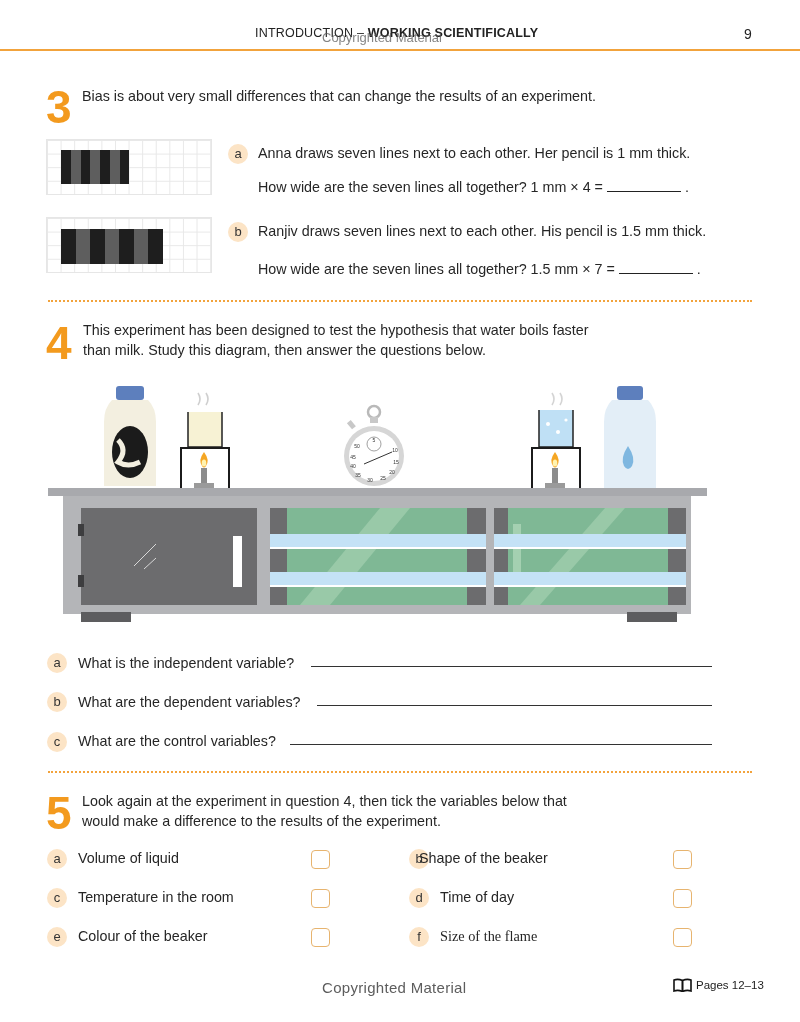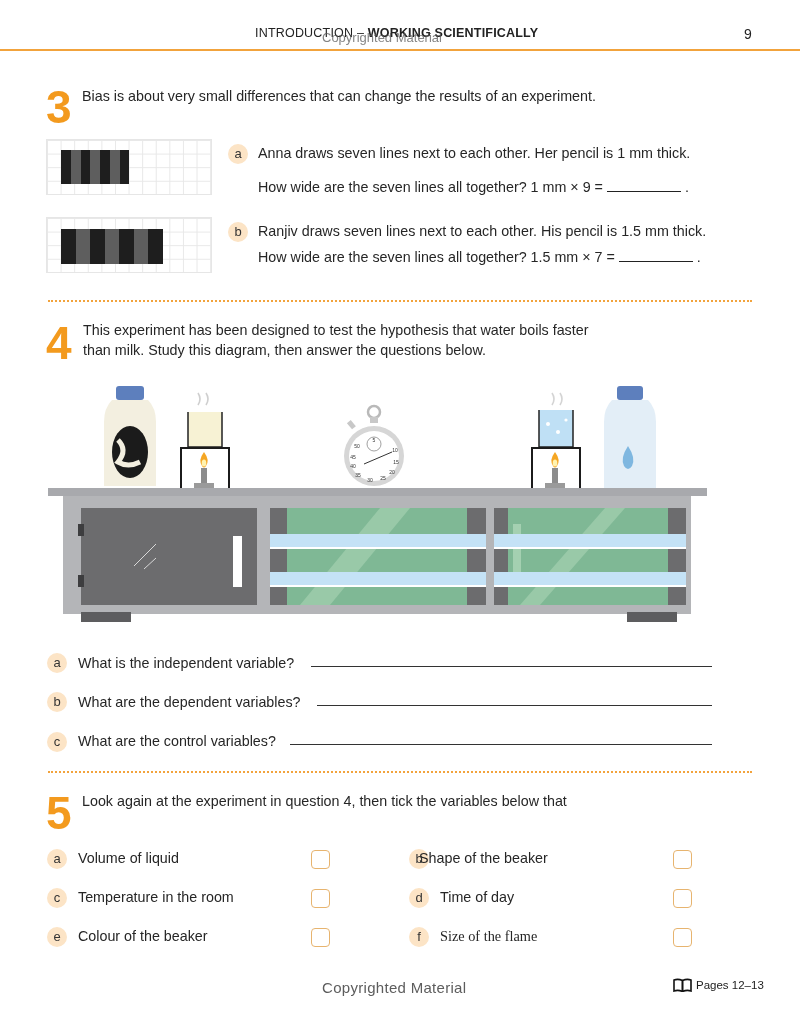--- a/index.html
+++ b/index.html
@@ -64,28 +64,28 @@
     <div class="stripe" style="left:44px;width:14px;background:#5e5e5e;"></div>
     <div class="stripe" style="left:58px;width:15px;background:#1e1e1e;"></div>
     <div class="stripe" style="left:73px;width:14px;background:#5e5e5e;"></div>
     <div class="stripe" style="left:87px;width:15px;background:#1e1e1e;"></div>
   </div>
 </div>
 
 <div class="abs badge" style="left:228px;top:144px;">a</div>
 <div class="abs line-text" style="left:258px;top:145px;">Anna draws seven lines next to each other. Her pencil is 1 mm thick.</div>
 <div class="abs line-text" style="left:258px;top:177px;">
-  <span>How wide are the seven lines all together? 1 mm × 9 =</span>
+  <span>How wide are the seven lines all together? 1 mm × 4 =</span>
   <span class="blank" style="width:74px;"></span>
   <span>.</span>
 </div>
 
 <div class="abs badge" style="left:228px;top:222px;">b</div>
 <div class="abs line-text" style="left:258px;top:223px;">Ranjiv draws seven lines next to each other. His pencil is 1.5 mm thick.</div>
-<div class="abs line-text" style="left:258px;top:247px;">
+<div class="abs line-text" style="left:258px;top:259px;">
   <span>How wide are the seven lines all together? 1.5 mm × 7 =</span>
   <span class="blank" style="width:74px;"></span>
   <span>.</span>
 </div>
 
 <div class="abs divider" style="top:300px;"></div>
 
 <div class="abs qnum" style="left:46px;top:320px;">4</div>
 <div class="abs qtext" style="left:83px;top:320px;">
   <div>This experiment has been designed to test the hypothesis that water boils faster</div>
@@ -192,20 +192,21 @@
 
 <div class="abs badge" style="left:47px;top:732px;">c</div>
 <div class="abs line-text" style="left:78px;top:733px;">What are the control variables?</div>
 <div class="abs answer-line" style="left:290px;top:744px;width:422px;"></div>
 
 <div class="abs divider" style="top:771px;"></div>
 
 <div class="abs qnum" style="left:46px;top:790px;">5</div>
 <div class="abs qtext" style="left:82px;top:791px;">
   <div>Look again at the experiment in question 4, then tick the variables below that</div>
+  <div>would make a difference to the results of the experiment.</div>
 </div>
 
 <div class="abs badge" style="left:47px;top:849px;">a</div>
 <div class="abs line-text" style="left:78px;top:850px;">Volume of liquid</div>
 <div class="abs checkbox" style="left:311px;top:850px;"></div>
 
 <div class="abs badge" style="left:409px;top:849px;">b</div>
 <div class="abs line-text" style="left:419px;top:850px;text-align:right;">Shape of the beaker</div>
 <div class="abs checkbox" style="left:673px;top:850px;"></div>
 

